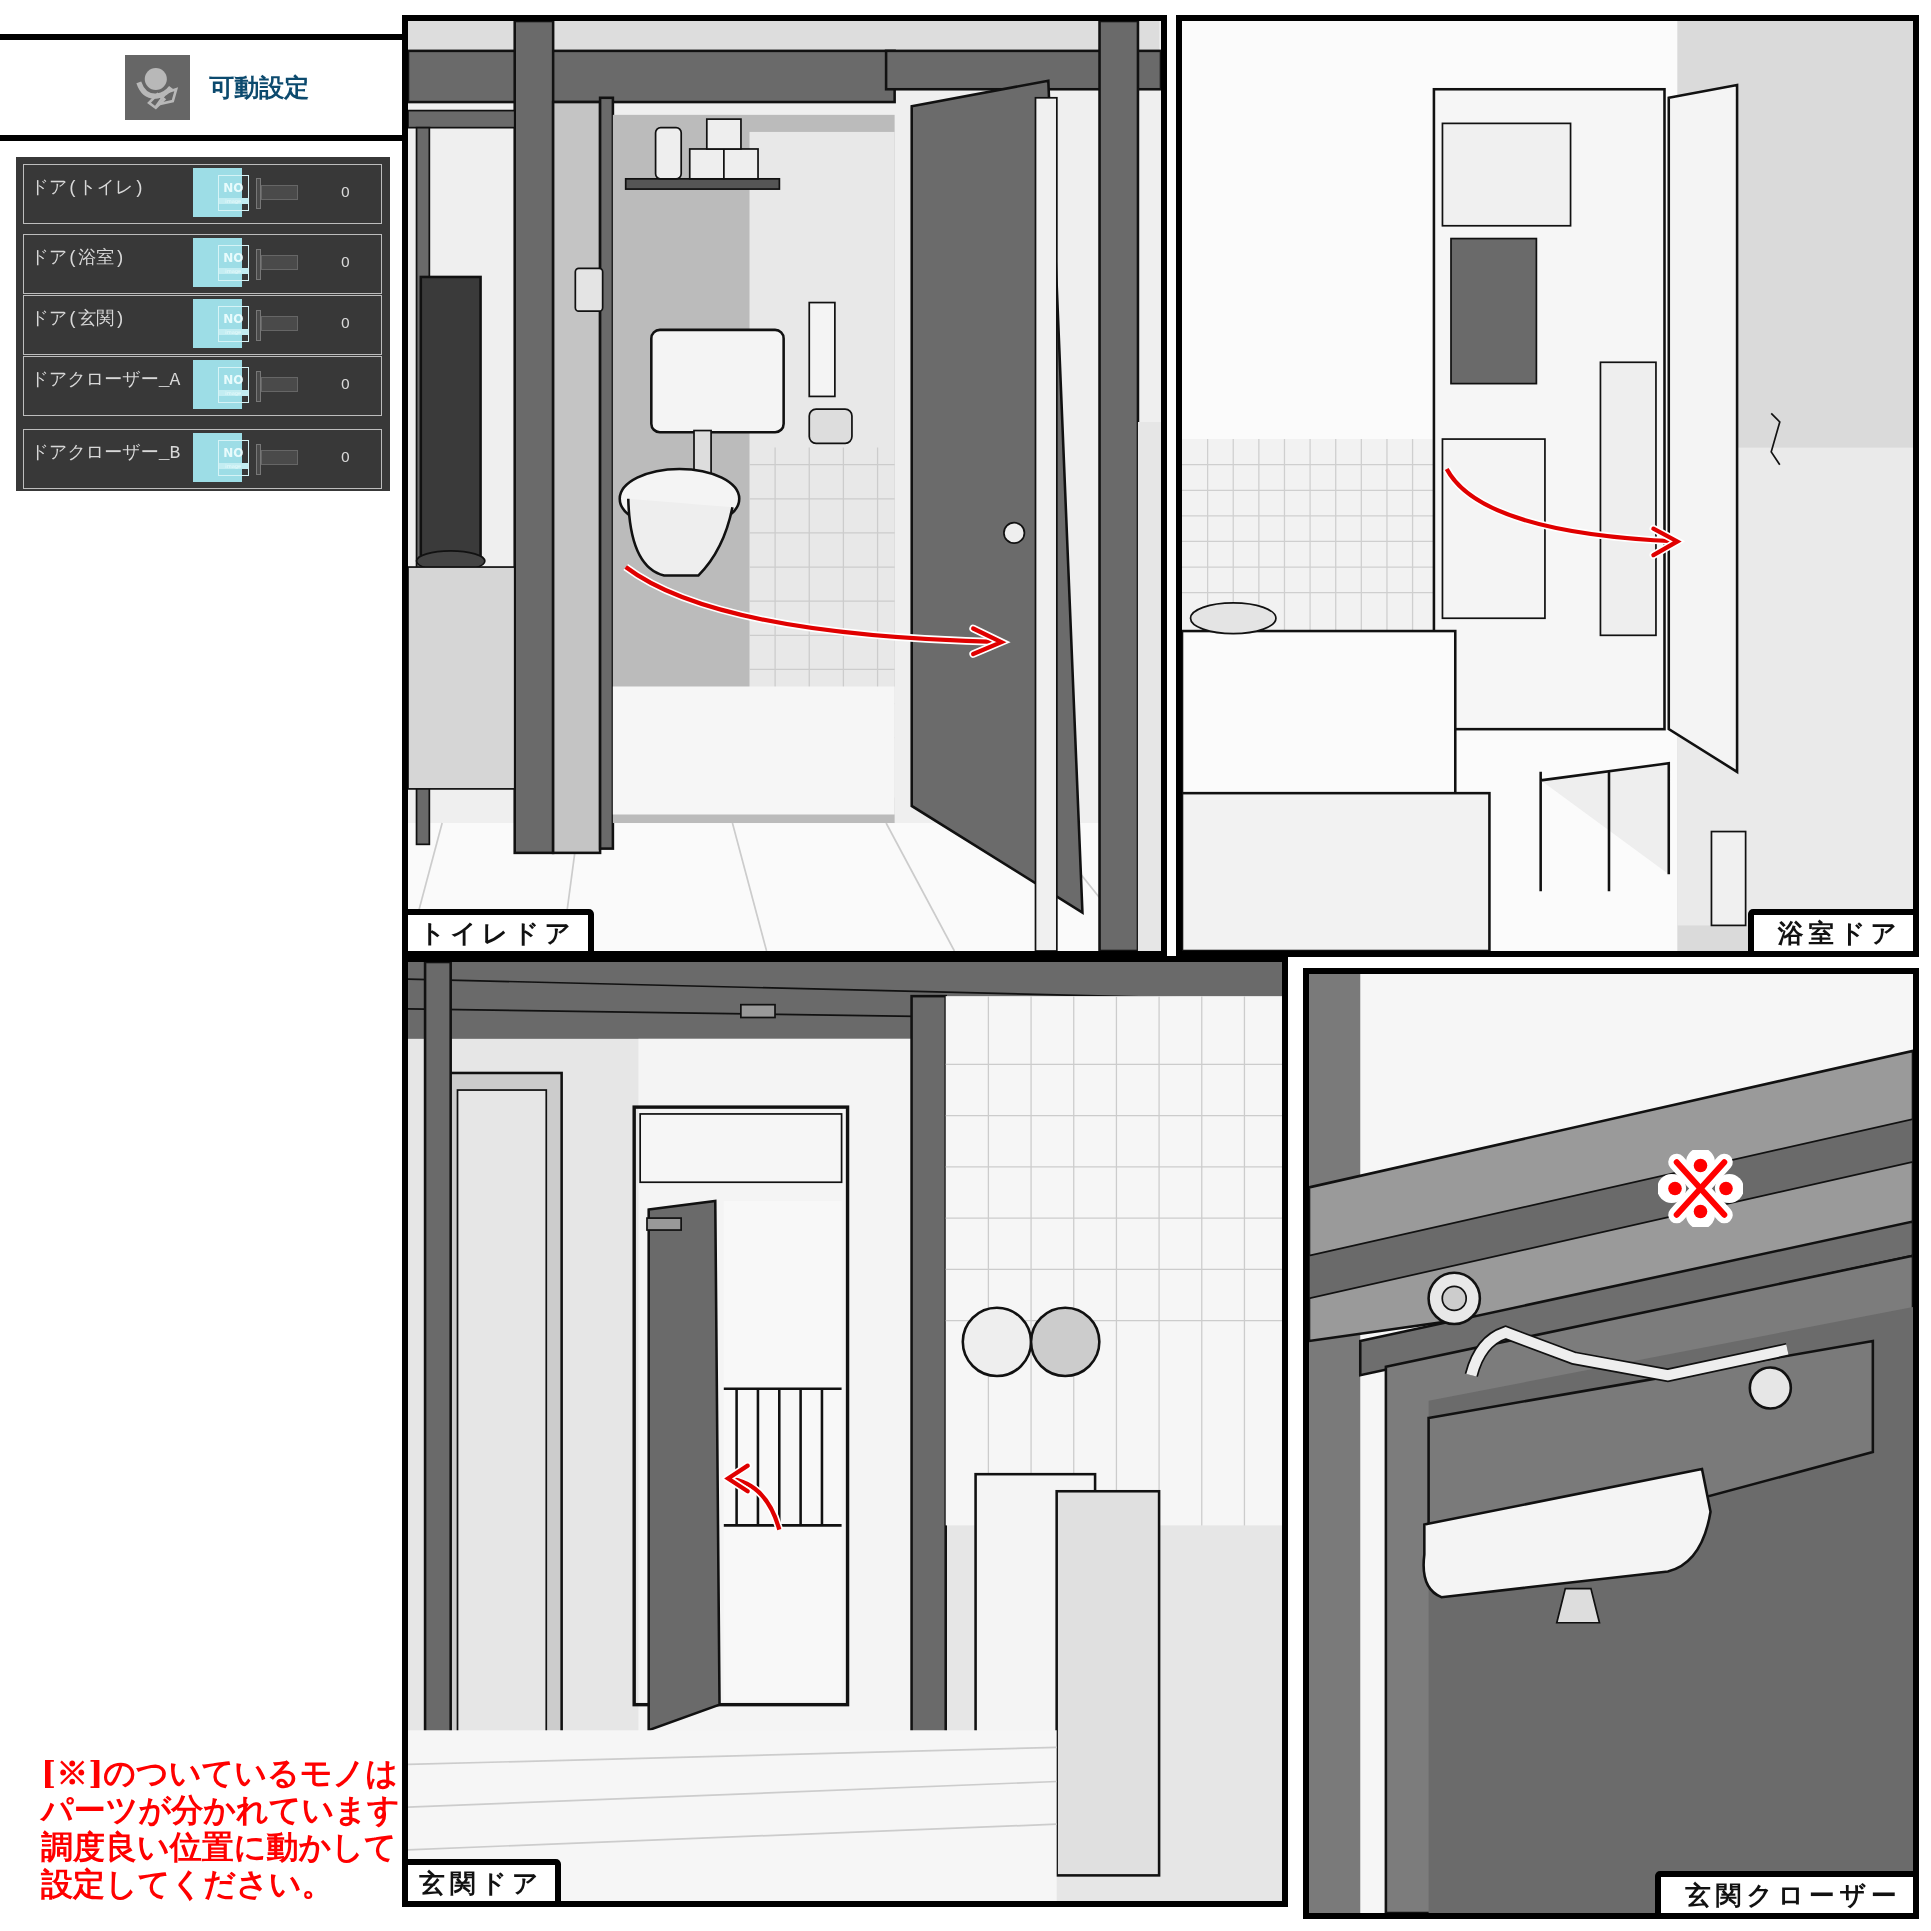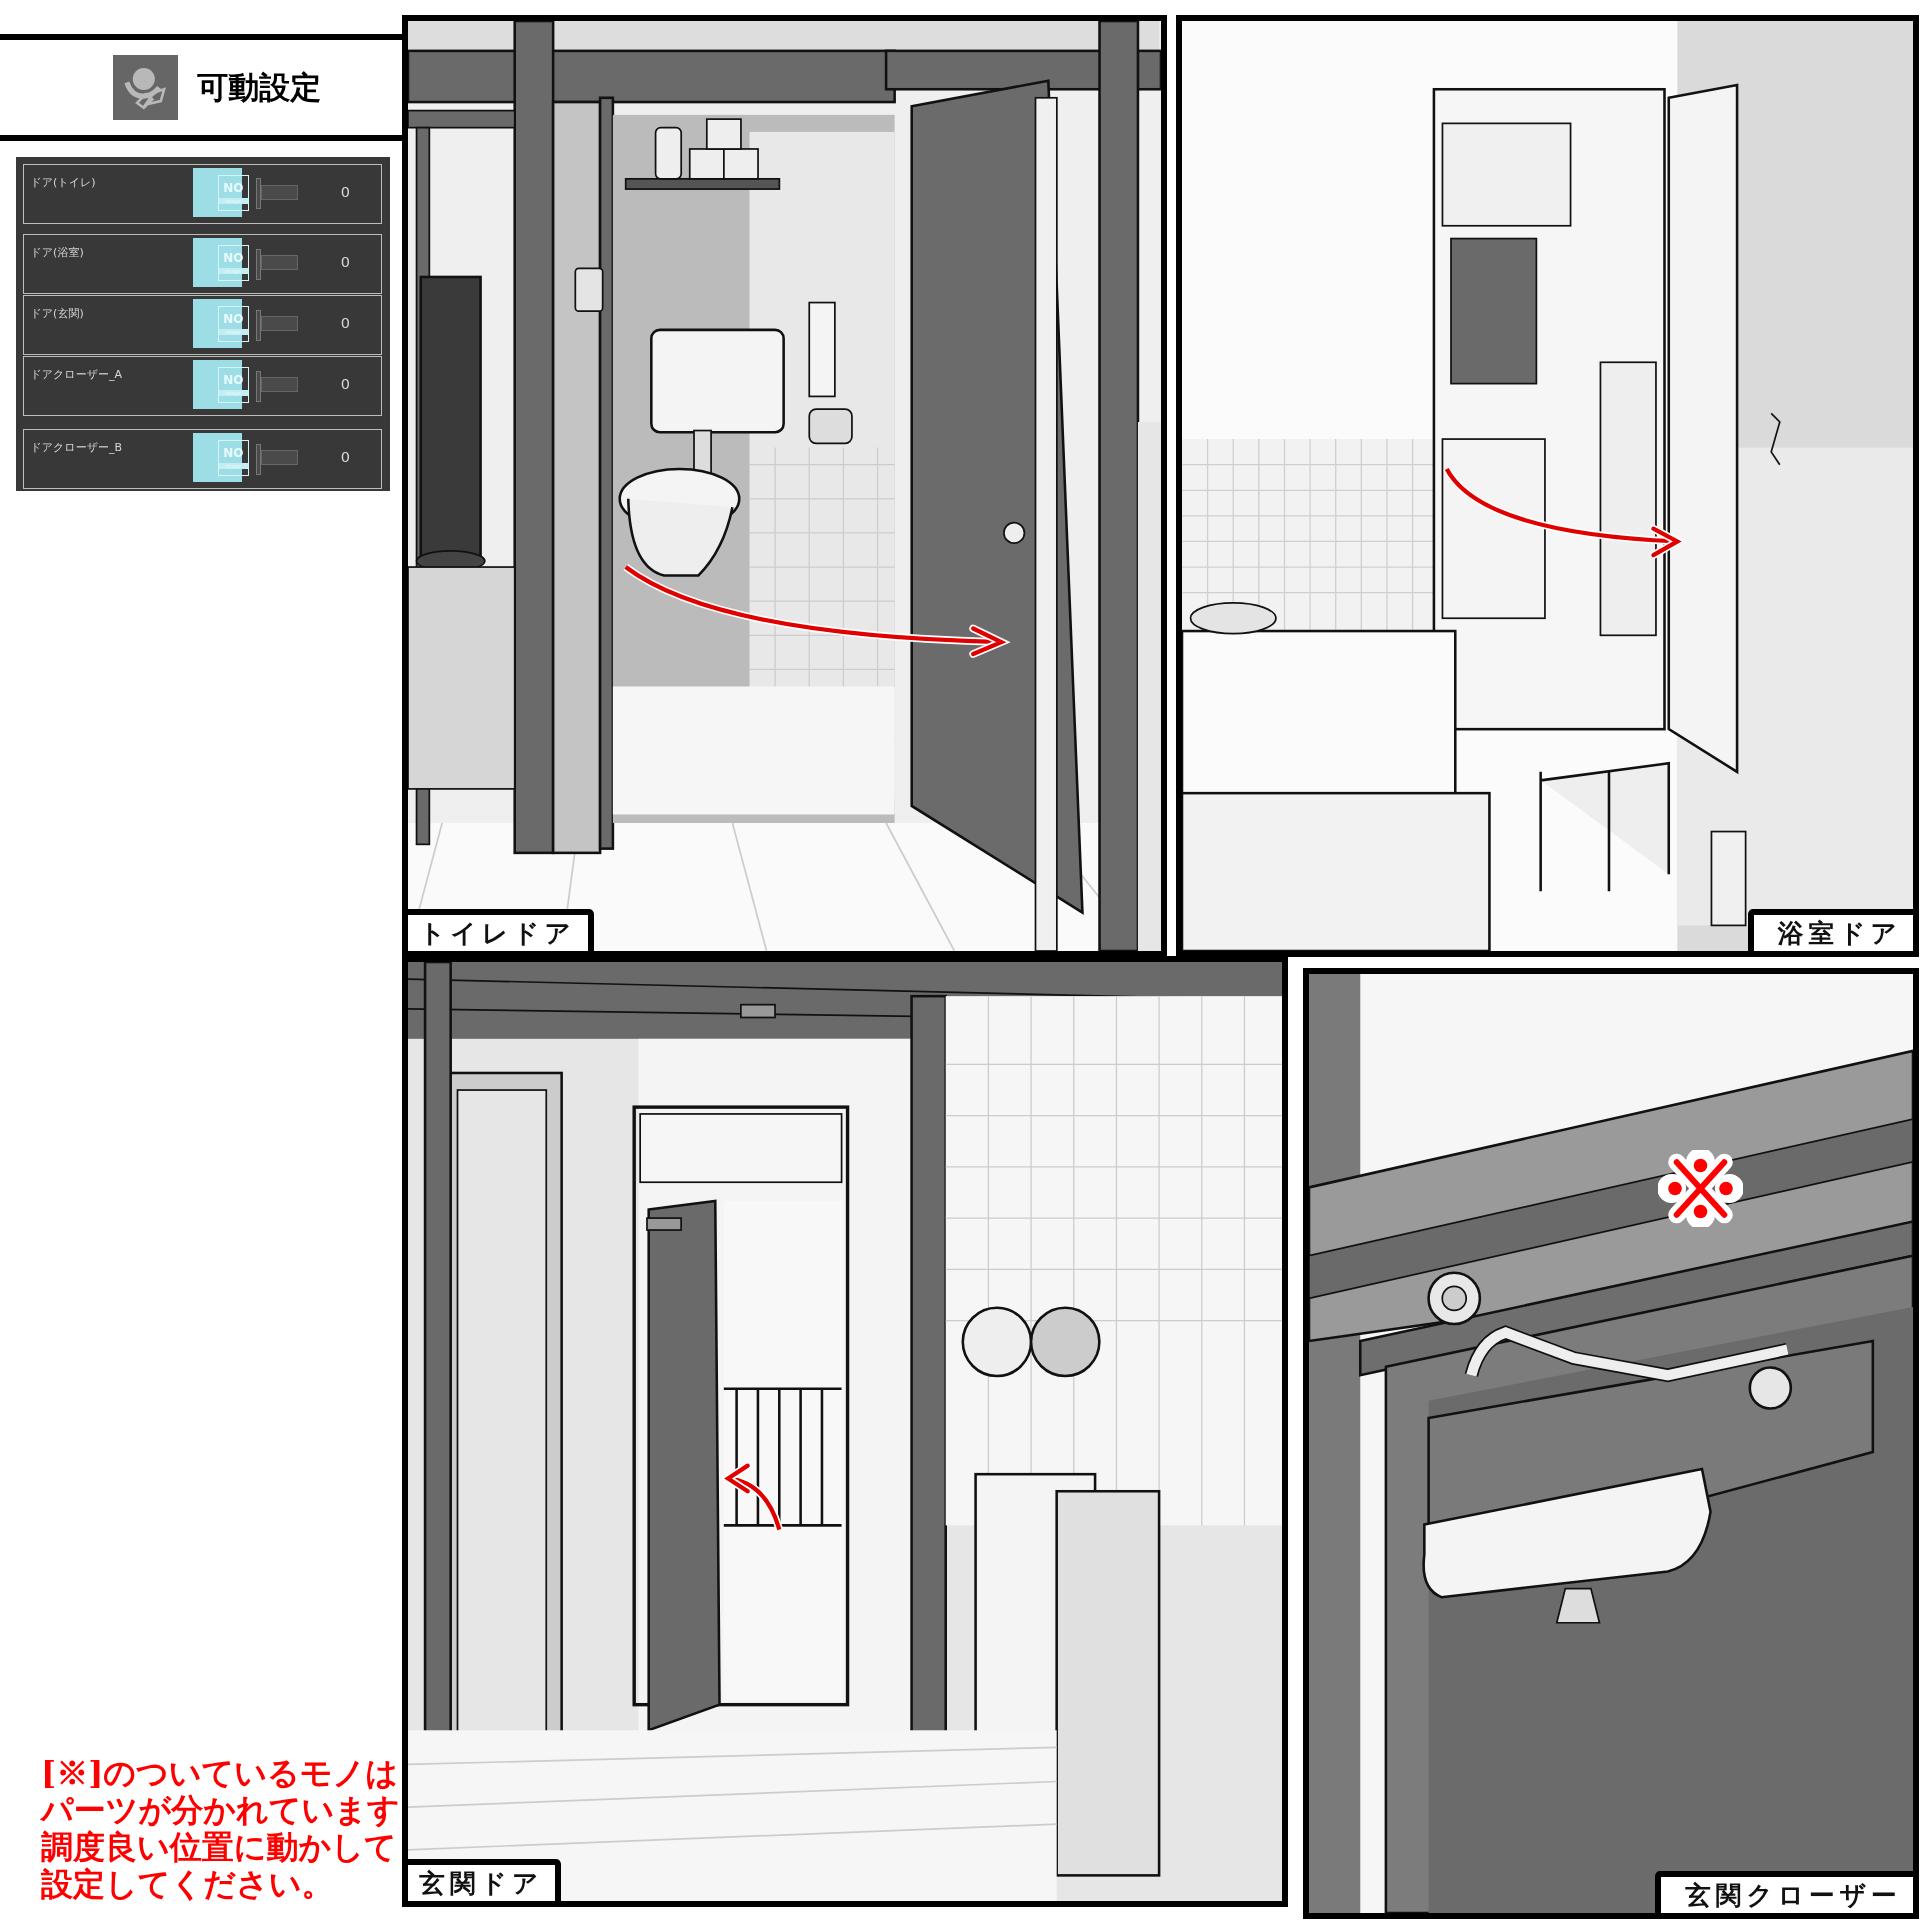--- a/index.html
+++ b/index.html
@@ -4,24 +4,24 @@
 <style>
   html,body{margin:0;padding:0;}
   body{width:1932px;height:1932px;position:relative;background:#fff;overflow:hidden;font-family:"DejaVu Sans",sans-serif;}
   .panel{position:absolute;border:6.8px solid #000;box-sizing:border-box;overflow:hidden;background:#f2f2f2;}
   .panel svg{position:absolute;left:0;top:0;width:100%;height:100%;}
   .caption{position:absolute;background:#fff;border:6.8px solid #000;box-sizing:border-box;font-family:"DejaVu Serif",serif;font-weight:bold;font-size:25.6px;color:#111;letter-spacing:5.1px;display:flex;align-items:center;padding:0 12px;white-space:nowrap;}
   .cap-bl{left:-6.8px;bottom:-6.8px;border-top-right-radius:5.1px;}
   .cap-br{right:-6.8px;bottom:-6.8px;border-top-left-radius:5.1px;padding-left:24px;}
   #title-box{position:absolute;left:-6.8px;top:34px;width:448px;height:107px;border:6.8px solid #000;box-sizing:border-box;background:#fff;display:flex;align-items:center;justify-content:center;gap:19px;}
   #title-icon{width:65px;height:65px;background:#666;display:flex;align-items:center;justify-content:center;}
-  #title-text{font-family:"DejaVu Sans",sans-serif;font-weight:bold;font-size:31px;color:#000000;}
+  #title-text{font-family:"DejaVu Sans",sans-serif;font-weight:bold;font-size:25px;color:#0c4a6e;}
   #settings{position:absolute;left:16px;top:157px;width:374px;height:334px;background:#383838;}
   .srow{position:absolute;left:6.8px;width:359px;height:60px;border:1.7px solid #bdbdbd;box-sizing:border-box;}
-  .srow-label{position:absolute;left:6.8px;top:10.2px;font-size:11px;color:#d8d8d8;white-space:nowrap;}
+  .srow-label{position:absolute;left:6.8px;top:10.2px;font-size:18px;color:#d8d8d8;white-space:nowrap;font-family:Liberation Mono, monospace;}
   .noimg{position:absolute;left:169px;top:3.4px;width:49px;height:49px;background:#9ddde6;display:flex;align-items:center;justify-content:center;}
   .noimg-inner{width:36px;height:36px;border:1.7px solid #d6f3f6;box-sizing:border-box;display:flex;flex-direction:column;align-items:center;justify-content:center;margin-left:32px;}
   .noimg-no{font-size:12px;color:#e8fbfc;font-weight:bold;line-height:13.6px;}
   .noimg-img{font-size:5.1px;color:#e8fbfc;background:#c3edf2;width:29px;text-align:center;margin-top:2.6px;}
   .slider{position:absolute;left:232px;top:13.6px;width:44px;height:31px;}
   .slider-thumb{position:absolute;left:0;top:0;width:5.1px;height:31px;background:#4a4a4a;border:0.9px solid #777;box-sizing:border-box;}
   .slider-track{position:absolute;left:5.1px;top:6.8px;width:37px;height:14.5px;background:#4a4a4a;border:0.9px solid #666;box-sizing:border-box;}
   .srow-val{position:absolute;left:317px;top:19px;font-size:14.5px;color:#d8d8d8;}
   #note{position:absolute;left:41px;top:1755px;color:#f00;font-family:"DejaVu Serif",serif;font-weight:bold;font-size:32px;line-height:37px;}
   #note div{white-space:nowrap;}

